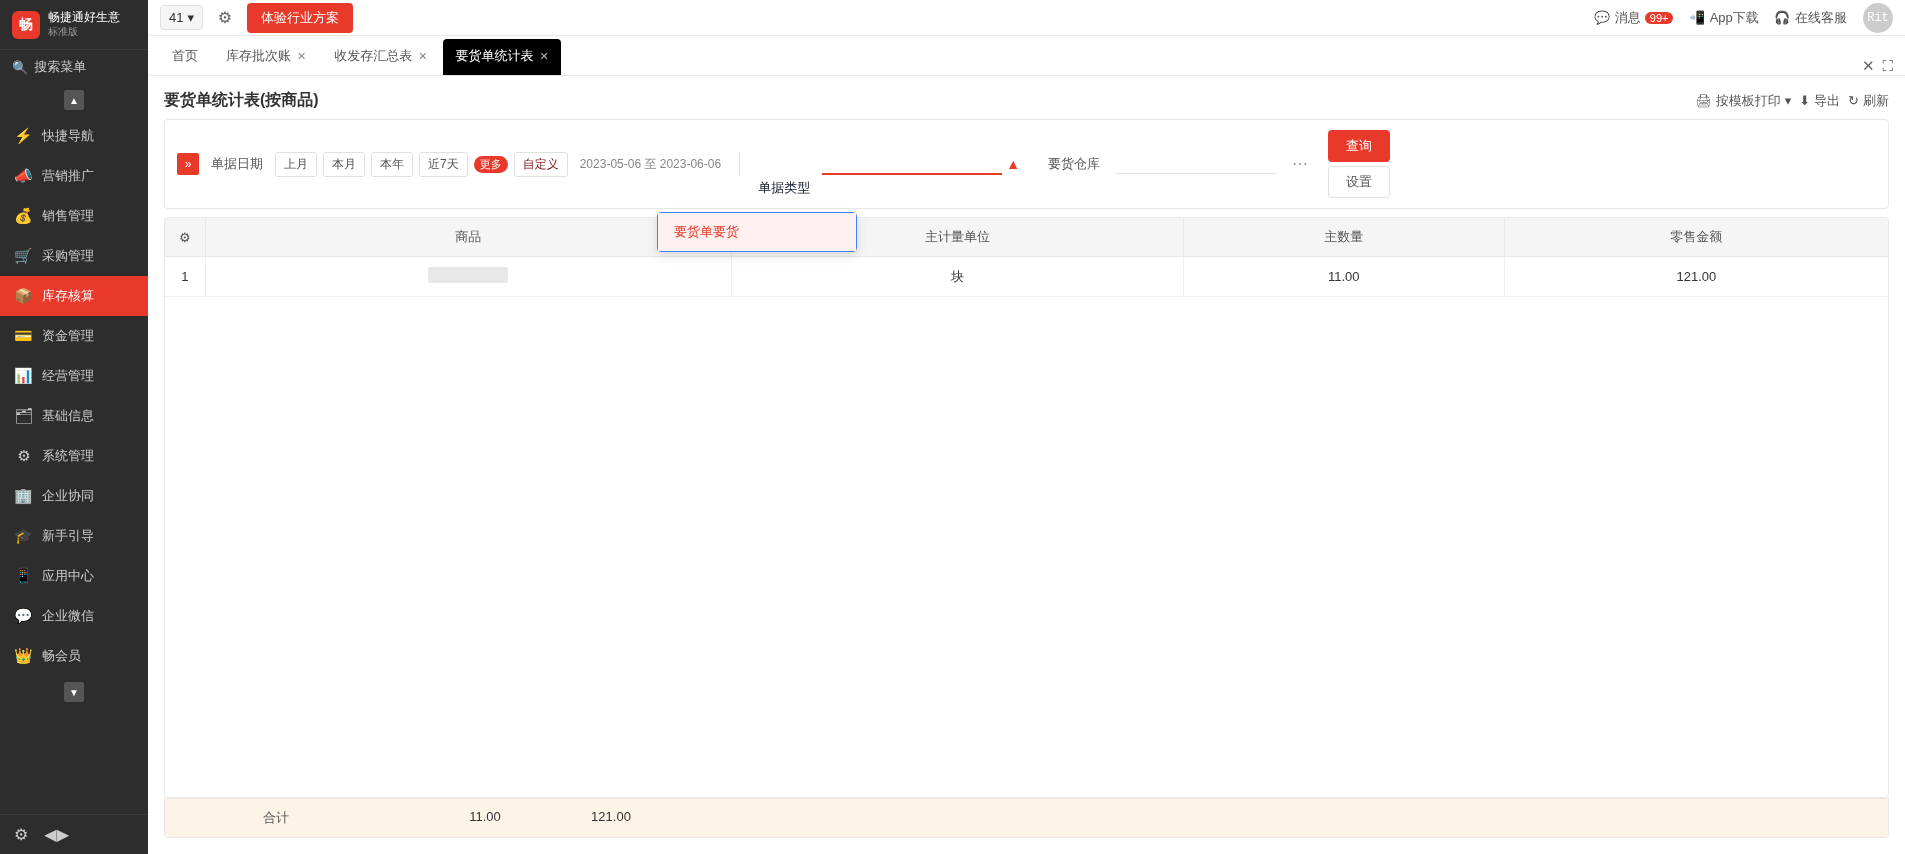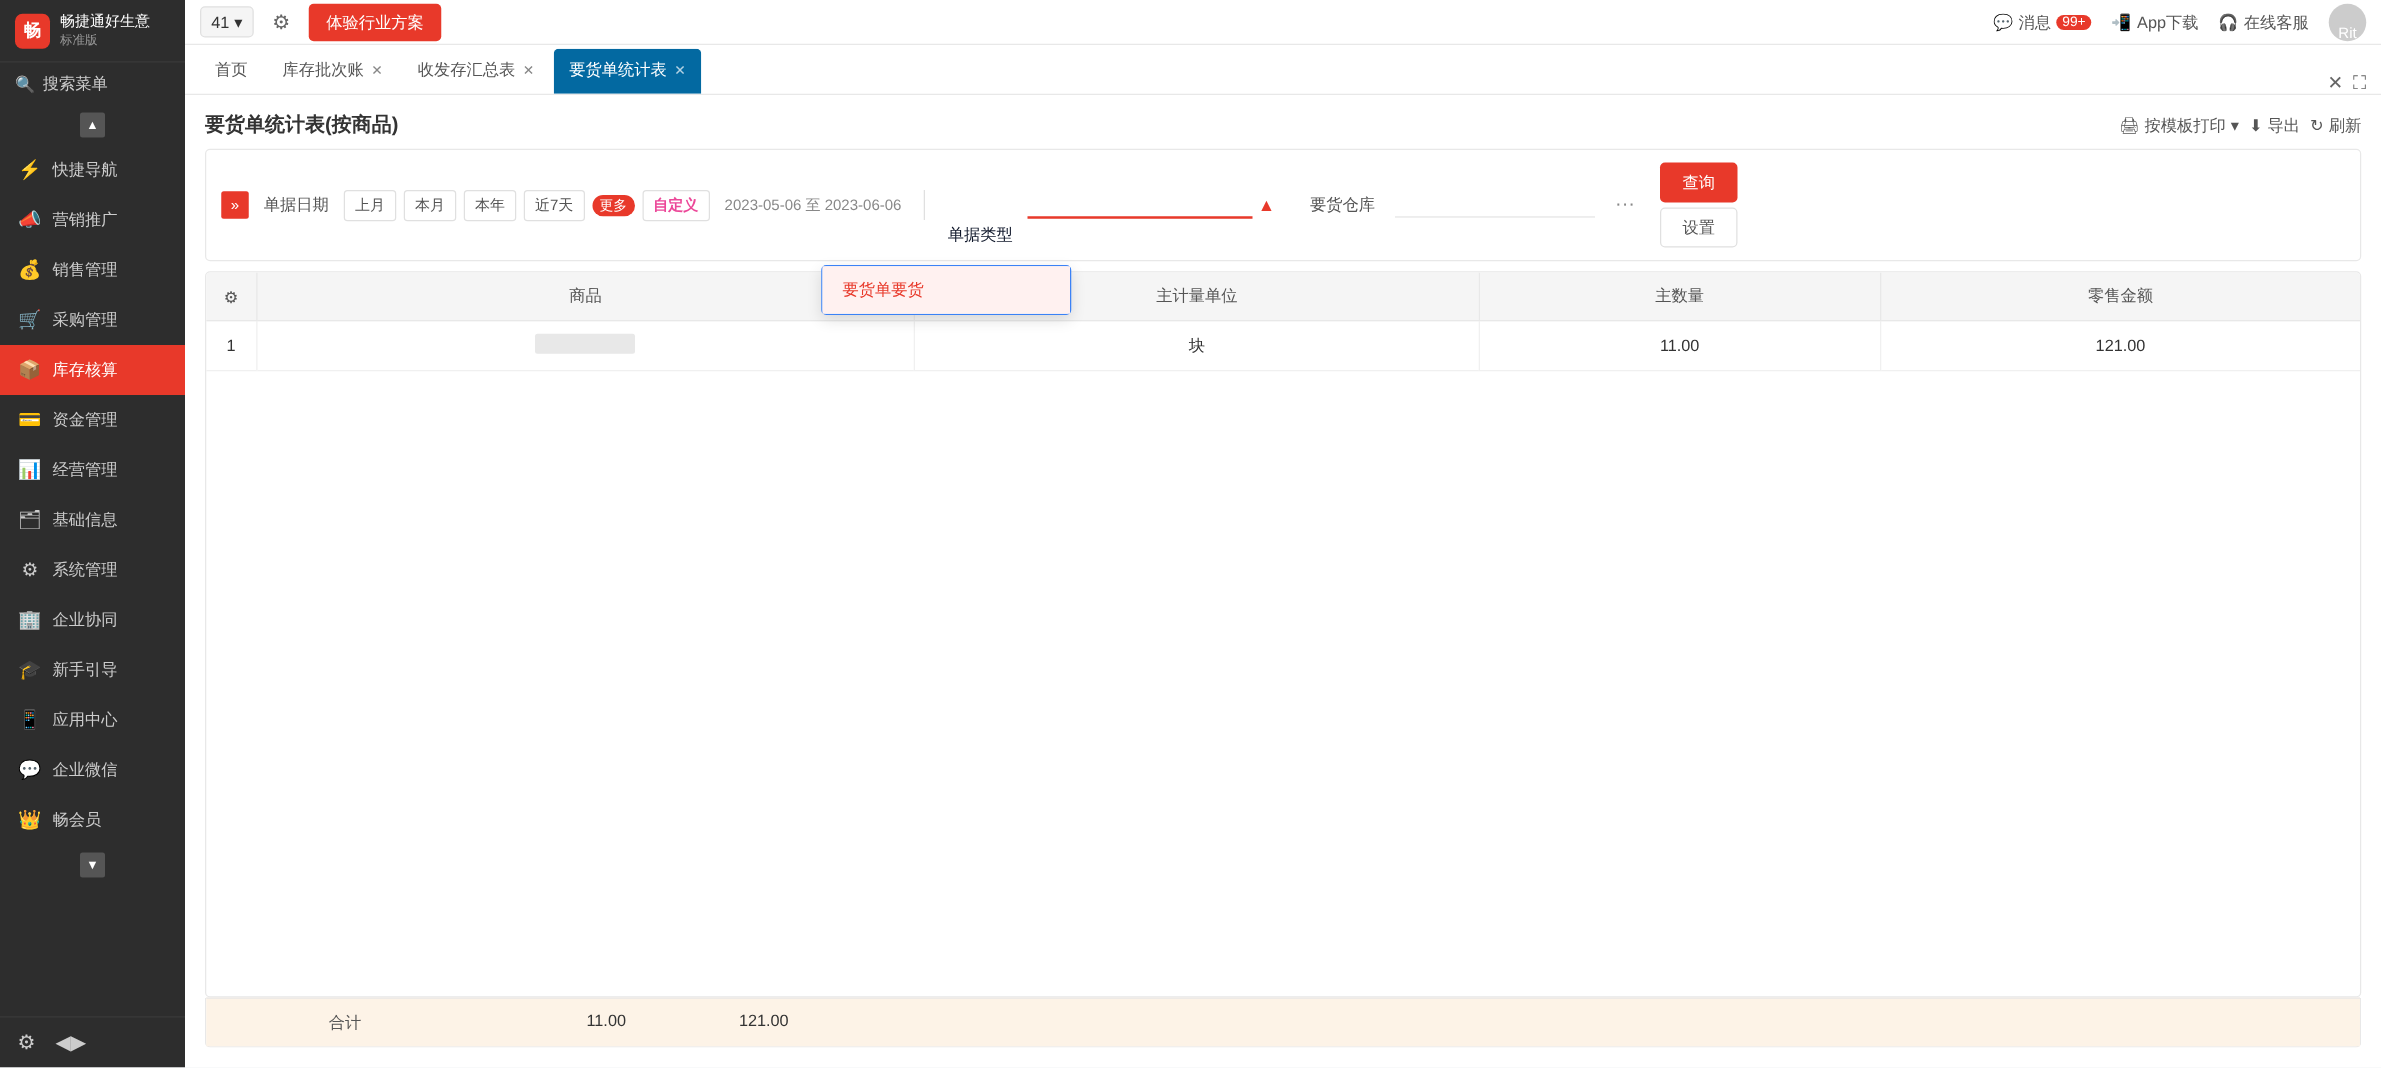--- a/index.html
+++ b/index.html
@@ -158,22 +158,22 @@
       border-radius: 10px;
       padding: 0 5px;
       font-size: 11px;
       min-width: 18px;
       text-align: center;
     }
     .avatar {
       width: 30px; height: 30px;
       border-radius: 50%;
       background: #ccc;
-      display: flex; align-items: flex-end; justify-content: center;
-      font-size: 12px; color: #fff;
+      display: flex; align-items: center; justify-content: center;
+      font-size: 12px; color: #fff; font-family: Liberation Mono, monospace;
     }
 
     
     .tabs {
       background: #fff;
       display: flex;
       align-items: flex-end;
       padding: 0 12px;
       border-bottom: 1px solid #e8e8e8;
       height: 40px;
@@ -185,21 +185,21 @@
       gap: 6px;
       padding: 8px 12px;
       cursor: pointer;
       font-size: 13px;
       color: #555;
       border-bottom: 2px solid transparent;
       white-space: nowrap;
     }
     .tab.active {
       color: #fff;
-      background: #0369a1;
+      background: #000000;
       border-radius: 4px 4px 0 0;
     }
     .tab-close {
       font-size: 11px;
       color: inherit;
       opacity: 0.7;
     }
     .tabs-actions {
       margin-left: auto;
       display: flex;
@@ -285,23 +285,22 @@
       padding: 1px 6px;
       font-size: 11px;
       cursor: pointer;
     }
     .filter-date-custom {
       padding: 3px 8px;
       border: 1px solid #e0e0e0;
       border-radius: 3px;
       background: #fff;
       font-size: 12px;
-      color: #ec4899;
-      cursor: pointer;
-      font-weight: bold;
+      color: #7f1d1d;
+      cursor: pointer;
     }
     .filter-date-range {
       font-size: 12px;
       color: #888;
     }
     .filter-divider {
       width: 1px; height: 24px; background: #e0e0e0; margin: 0 6px;
     }
     .filter-type-label { color: #0f172a; font-size: 13px; white-space: nowrap; margin-top: 48px; }
     .filter-type-input-wrap {

